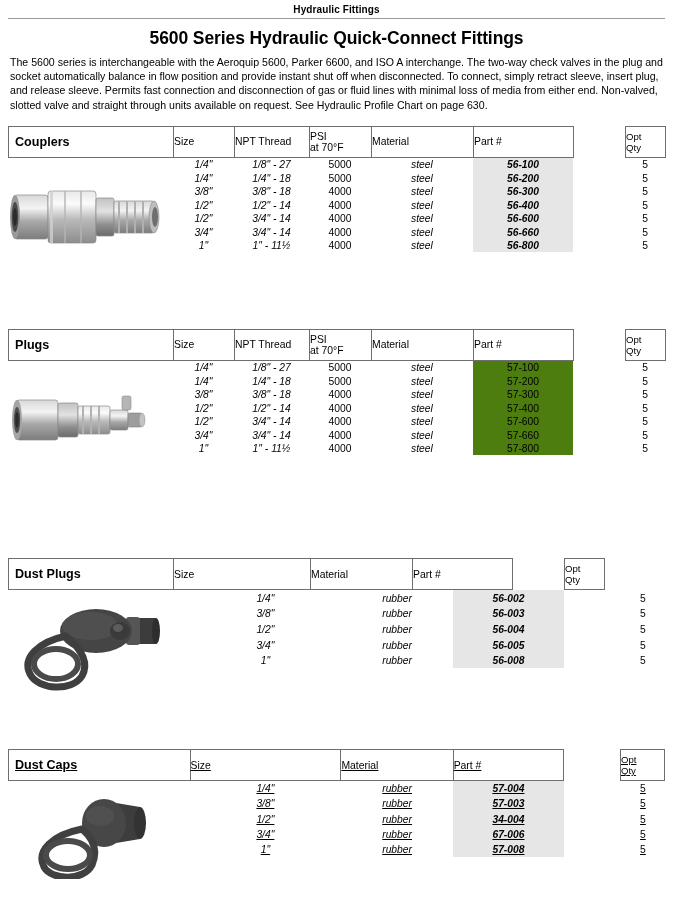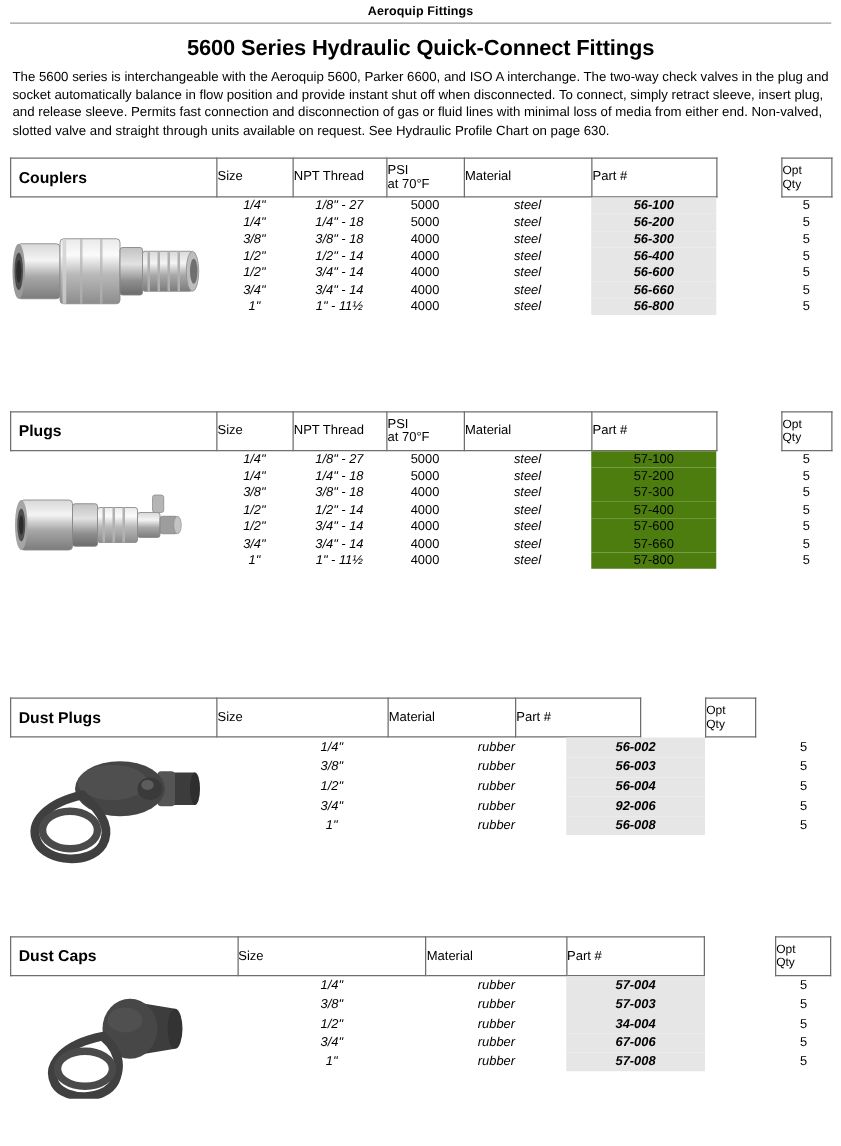--- a/index.html
+++ b/index.html
@@ -107,21 +107,21 @@
     border-bottom: 1px solid #6e6e6e;
   }
   
   svg { display: block; }
 </style>
 </head>
 <body>
 
 <div class="page">
 
-  <div class="running-head">Aeroquip Fittings</div>
+  <div class="running-head">Hydraulic Fittings</div>
   <div class="head-rule"></div>
 
   <div class="doc-title">5600 Series Hydraulic Quick-Connect Fittings</div>
 
   <div class="intro">The 5600 series is interchangeable with the Aeroquip 5600, Parker 6600, and ISO A interchange.  The two-way check valves in the plug and socket automatically balance in flow position and provide instant shut off when disconnected.  To connect, simply retract sleeve, insert plug, and release sleeve.  Permits fast connection and disconnection of gas or fluid lines with minimal loss of media from either end.  Non-valved, slotted valve and straight through units available on request.  See Hydraulic Profile Chart on page 630.</div>
 
   <div class="section" style="height:155px;">
     <table class="parts" style="width:657px;">
       <colgroup>
         <col style="width:165px">
@@ -483,42 +483,42 @@
       <tr class="data-row">
         <td>1/2"</td>
         <td>rubber</td>
         <td class="partno">56-004</td>
         <td></td>
         <td class="noitalic">5</td>
       </tr>
       <tr class="data-row">
         <td>3/4"</td>
         <td>rubber</td>
-        <td class="partno">92-006</td>
+        <td class="partno">56-005</td>
         <td></td>
         <td class="noitalic">5</td>
       </tr>
       <tr class="data-row">
         <td>1"</td>
         <td>rubber</td>
         <td class="partno">56-008</td>
         <td></td>
         <td class="noitalic">5</td>
       </tr>
       <tr class="data-row">
         <td colspan="5" style="height:18px;"></td>
       </tr>
       <tr class="data-row">
         <td colspan="5" style="height:6px;"></td>
       </tr>
     </tbody>
       </table>
   </div>
 
-  <div class="section" style="margin-top:53px;">
+  <div class="section" style="margin-top:53px;text-decoration:underline;">
     <table class="parts" style="width:657px;">
       <colgroup>
         <col style="width:165px">
           <col style="width:137px">
           <col style="width:102px">
         <col style="width:100px">
           <col style="width:52px">
           <col style="width:40px">
       </colgroup>
       <tbody>

